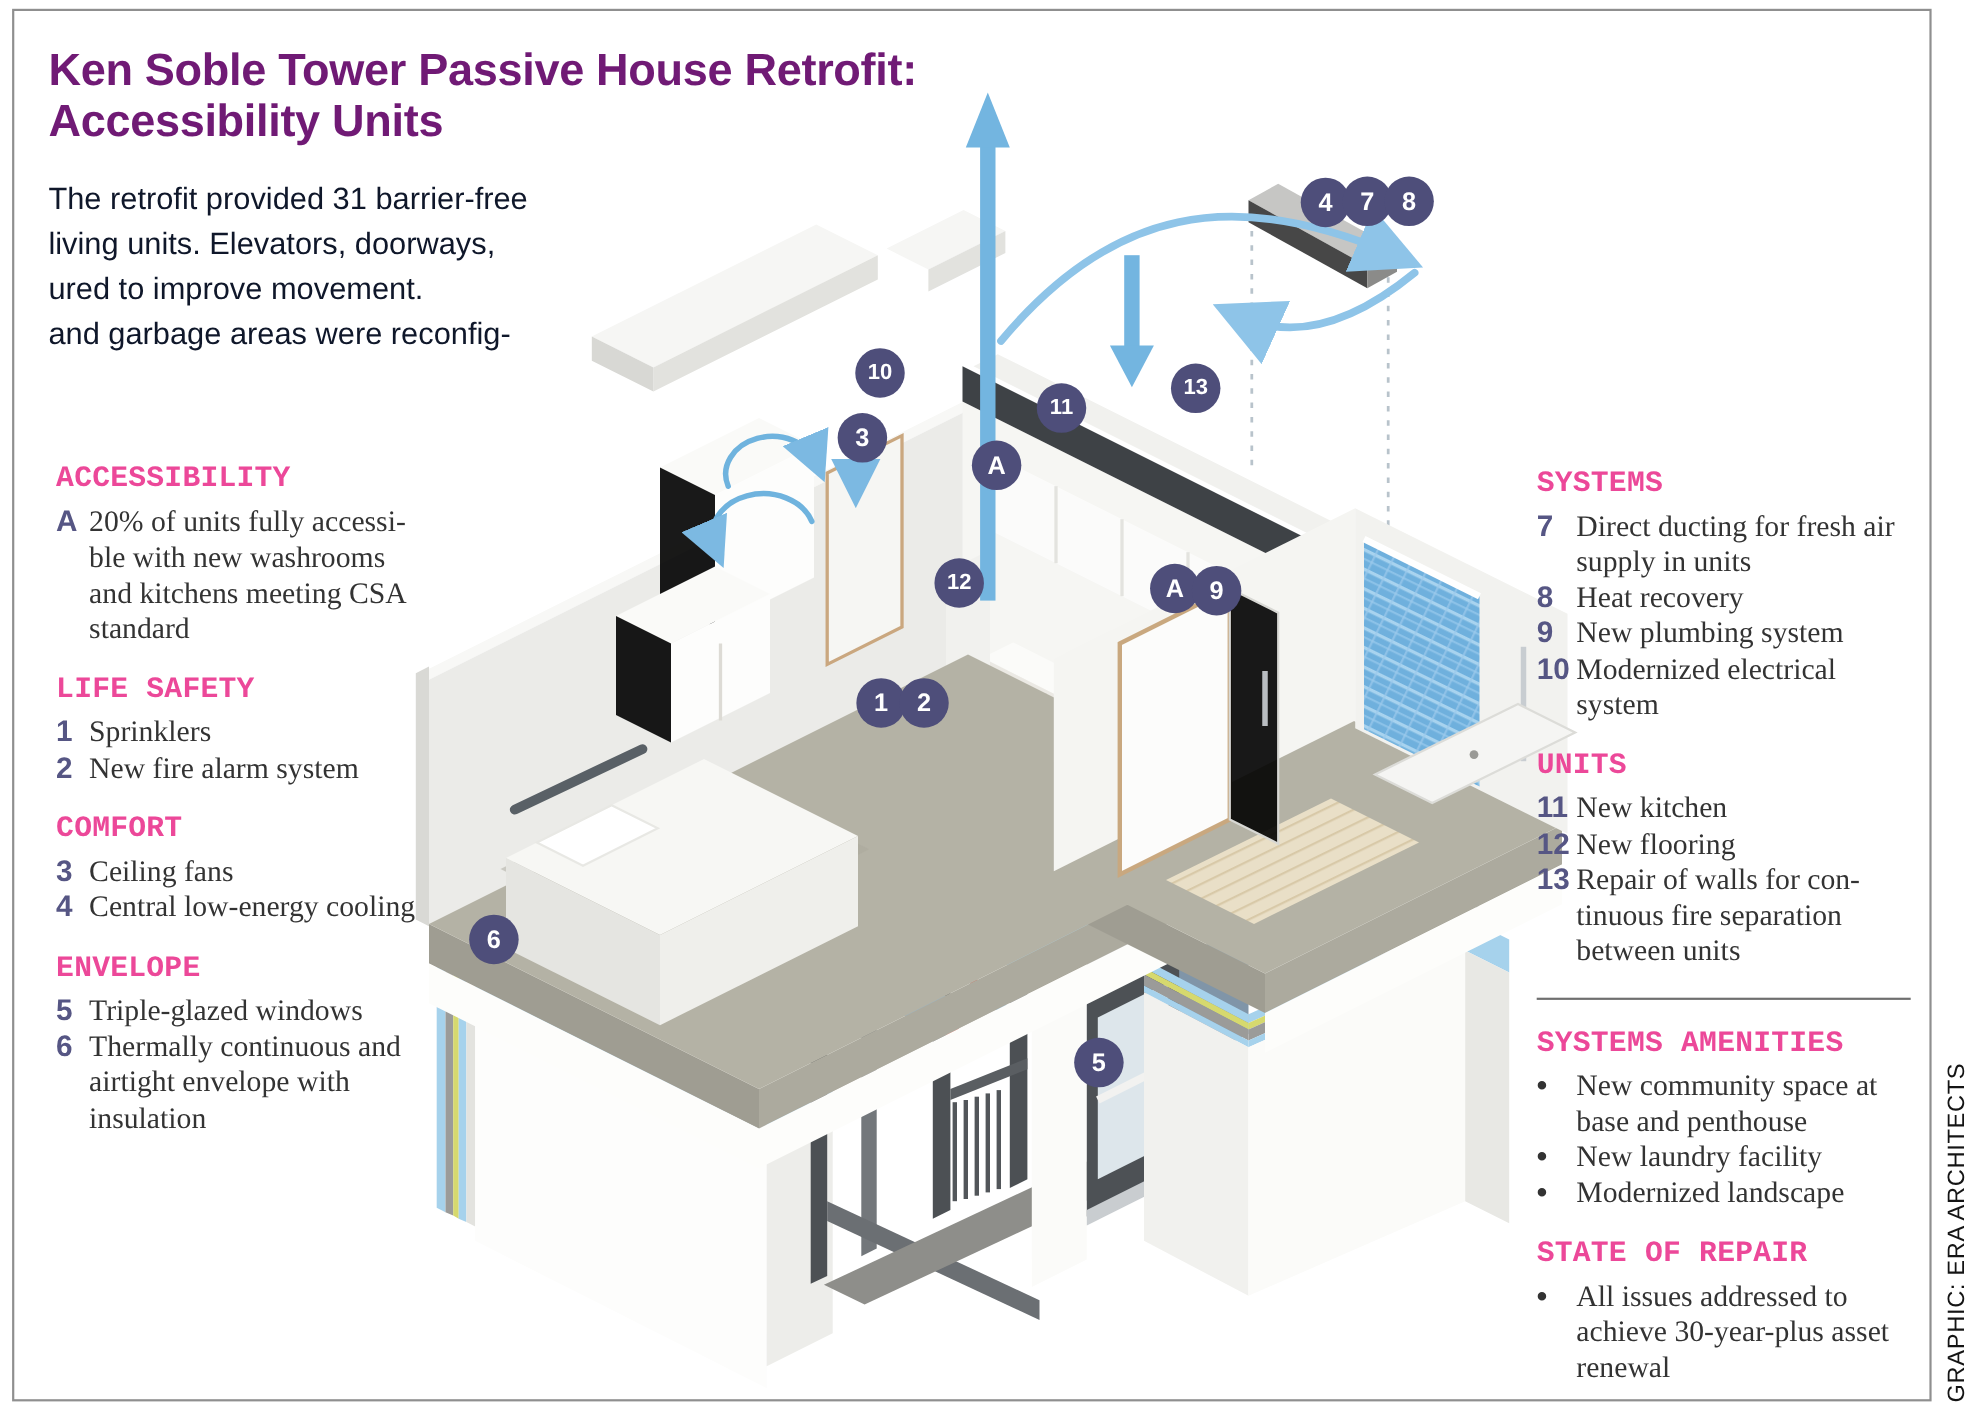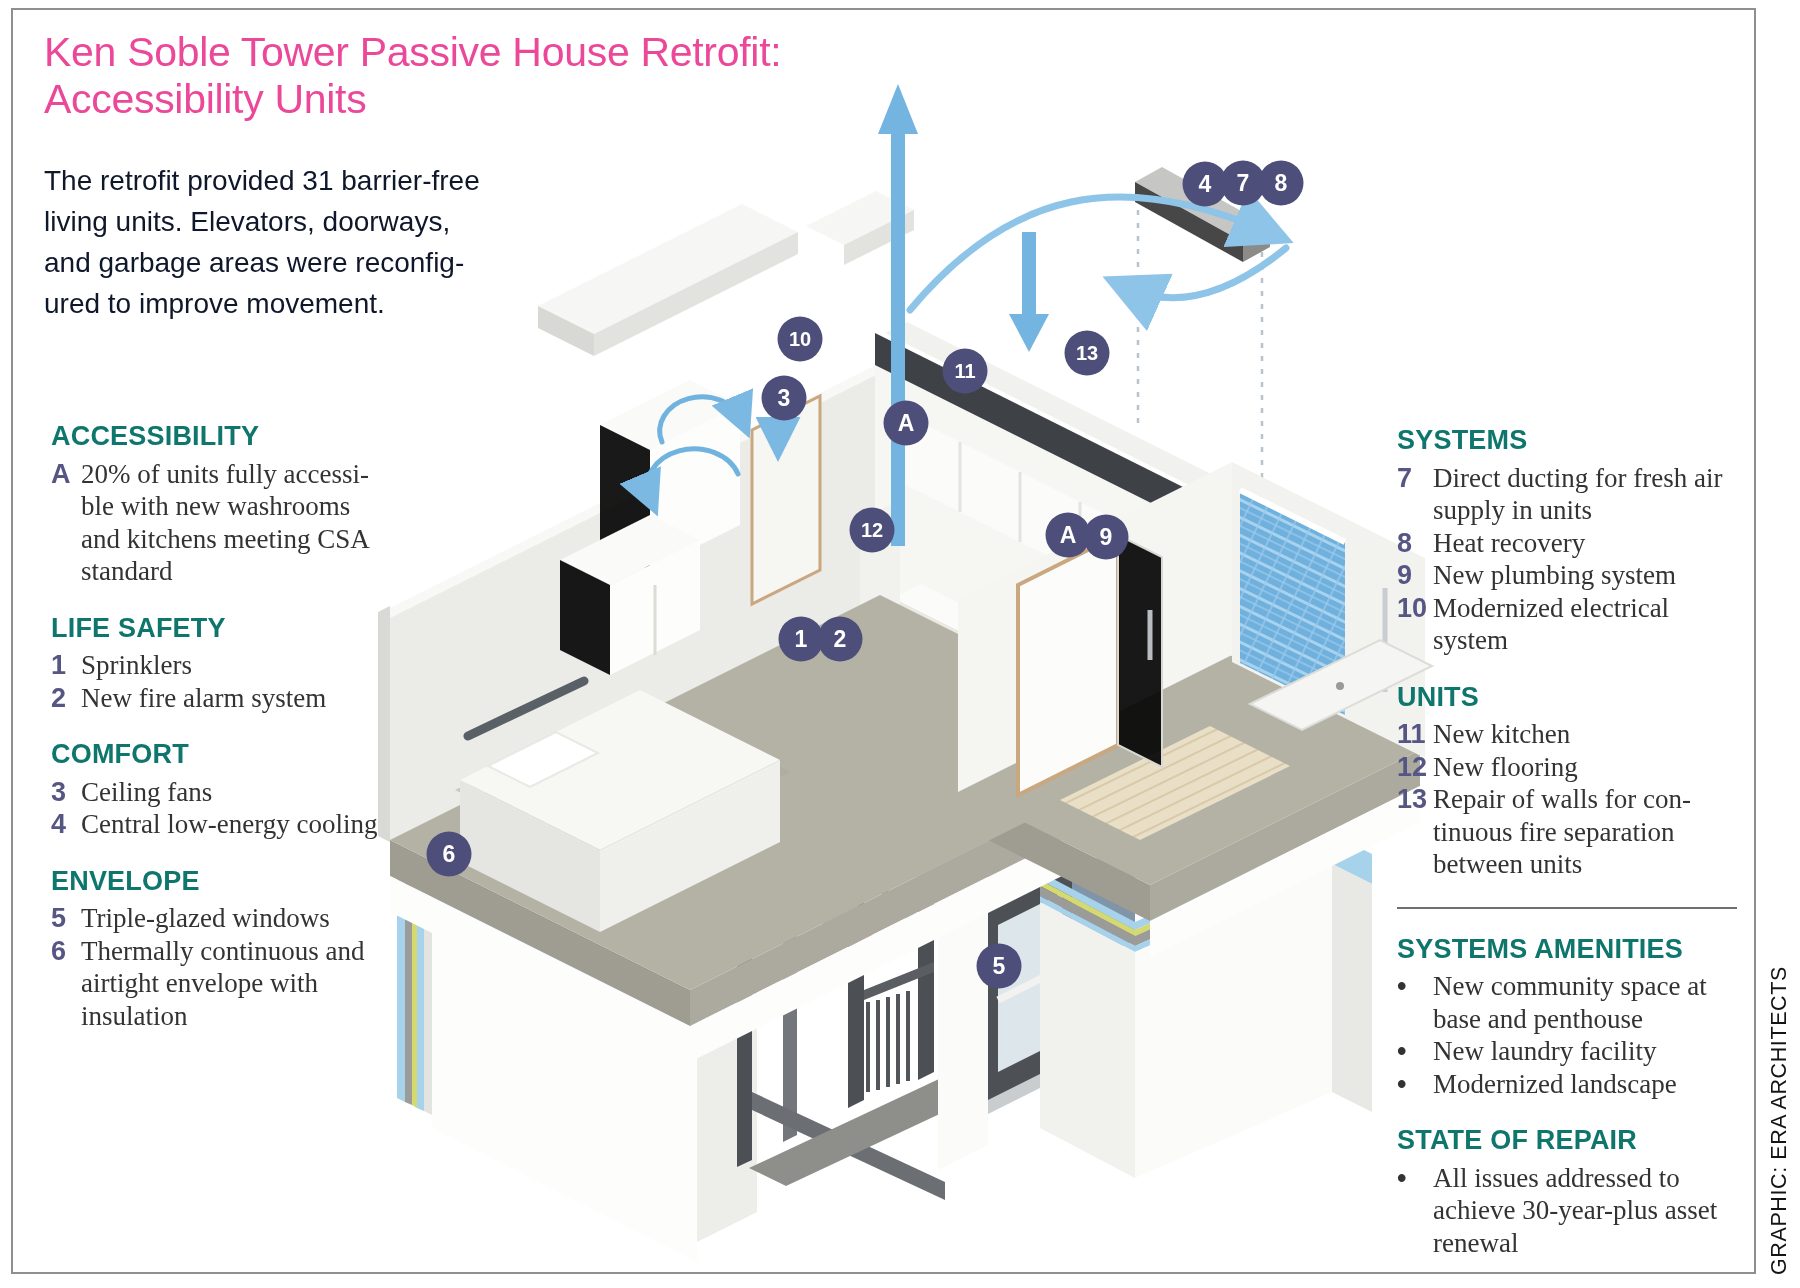--- a/index.html
+++ b/index.html
@@ -1,27 +1,27 @@
 <!DOCTYPE html>
 <html><head>
 <meta charset="utf-8">
 <style>
   html,body{margin:0;padding:0;background:#ffffff;}
   body{width:1800px;height:1288px;position:relative;font-family:"Liberation Sans",sans-serif;overflow:hidden;}
   .frame{position:absolute;left:11px;top:8px;width:1745px;height:1266px;border:2px solid #8f8f8f;background:#ffffff;box-sizing:border-box;}
-  .page-title{position:absolute;left:44px;top:29px;font-size:41px;line-height:47px;font-weight:normal;color:#ec4899;letter-spacing:-0.3px;}
+  .page-title{position:absolute;left:44px;top:40px;font-size:41px;line-height:47px;font-weight:bold;color:#701a75;letter-spacing:-0.3px;}
   .page-title div{white-space:nowrap;}
   .intro{position:absolute;left:44px;top:160px;font-size:28px;line-height:41px;color:#0f172a;}
   .intro div{white-space:nowrap;}
   .col{position:absolute;color:#333333;font-size:27px;line-height:32.5px;}
   #left-col{left:51px;top:420px;width:380px;}
   #right-col{left:1397px;top:424px;width:350px;}
   .section{margin-top:24px;}
   .section:first-child{margin-top:0;}
-  .sec-title{font-weight:bold;color:#0f766e;font-size:27px;letter-spacing:0.2px;margin-bottom:5px;white-space:nowrap;}
+  .sec-title{font-weight:bold;color:#ec4899;font-size:27px;letter-spacing:0.2px;margin-bottom:5px;white-space:nowrap;font-family:Liberation Mono, monospace;}
   .item{display:flex;align-items:flex-start;}
   .marker{flex:0 0 auto;font-weight:bold;color:#565684;width:30px;}
   #right-col .marker{width:36px;}
   .marker.bullet{color:#333;width:22px;font-weight:bold;}
   .lines{flex:1 1 auto;font-family:Liberation Serif, serif;}
   .lines div{white-space:nowrap;}
   .divider{height:2px;background:#6f6f6f;width:340px;margin:26px 0 18px 0;}
   .diagram-svg{position:absolute;left:0;top:0;width:1800px;height:1288px;pointer-events:none;}
   .badge{position:absolute;width:45px;height:45px;border-radius:50%;background:#4e4e7a;color:#ffffff;
          font-weight:bold;font-size:23px;display:flex;align-items:center;justify-content:center;
@@ -264,22 +264,22 @@
 </svg>
 
 <div class="page-title">
   <div>Ken Soble Tower Passive House Retrofit:</div>
   <div>Accessibility Units</div>
 </div>
 
 <div class="intro" id="intro">
     <div>The retrofit provided 31 barrier-free</div>
     <div>living units. Elevators, doorways,</div>
+    <div>ured to improve movement.</div>
     <div>and garbage areas were reconfig-</div>
-    <div>ured to improve movement.</div>
   </div>
 
 <div class="col" id="left-col">
     <div class="section">
       <div class="sec-title">ACCESSIBILITY</div>
       <div class="item">
         <span class="marker">A</span>
         <span class="lines">
           <div>20% of units fully accessi-</div>
           <div>ble with new washrooms</div>

